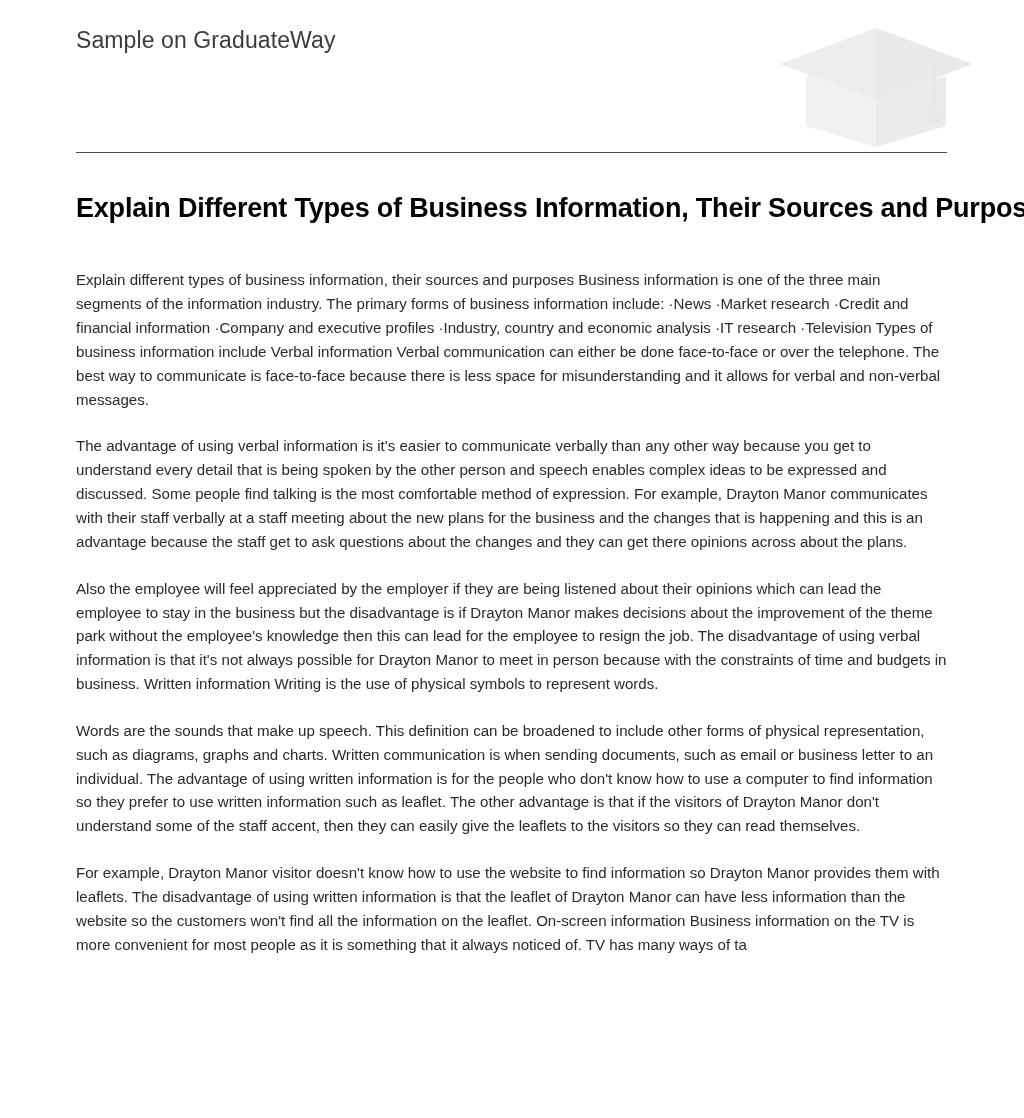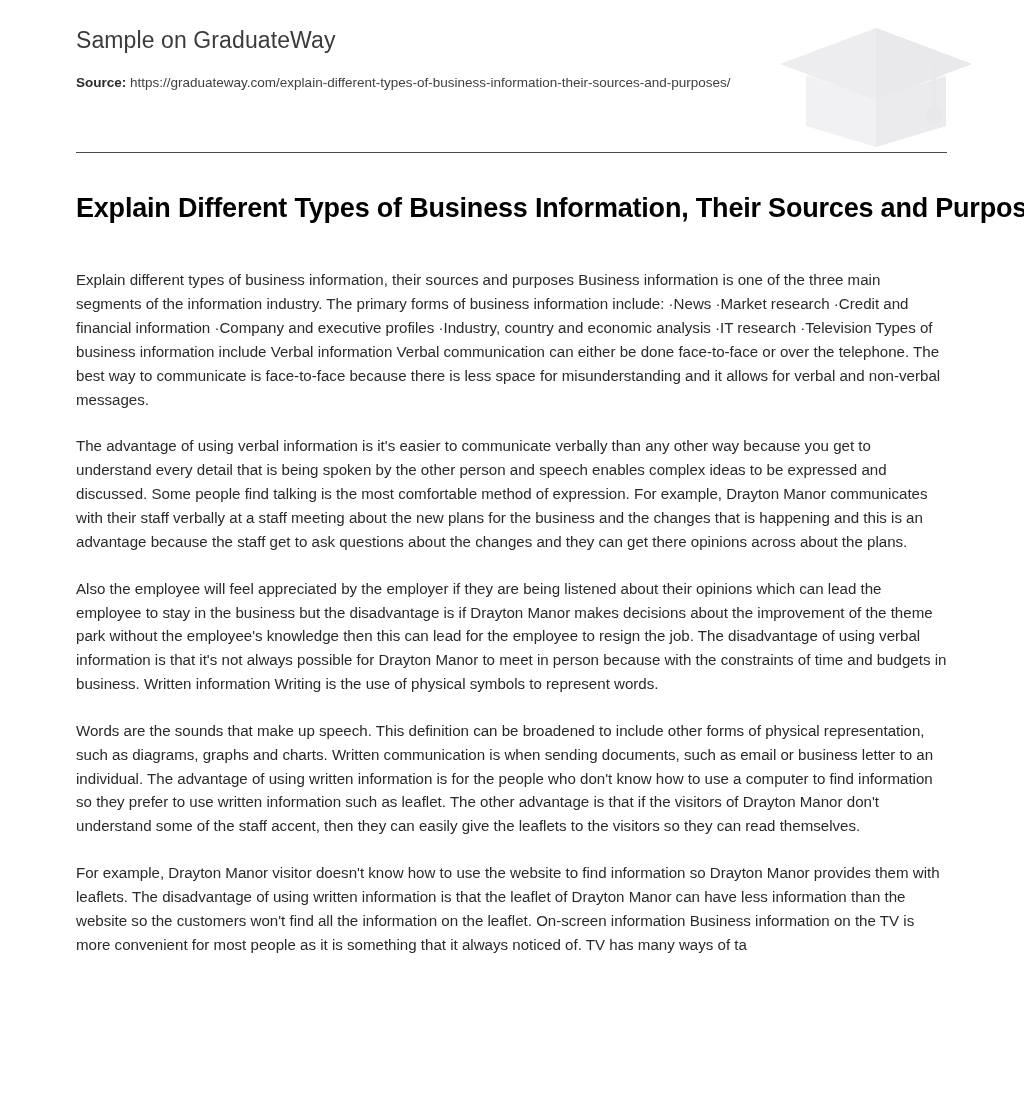--- a/index.html
+++ b/index.html
@@ -107,23 +107,20 @@
 </style>
 </head>
 <body>
 
 <div class="page">
 
   <div class="header">
 
     <div class="brand-title">Sample on GraduateWay</div>
 
-    <div class="source-line">
-      <span class="source-label">Source:</span><span>&nbsp;</span><span class="source-url">https://graduateway.com/explain-different-types-of-business-information-their-sources-and-purposes/</span>
-    </div>
 
     <div class="logo-wrap">
       <svg viewBox="0 0 200 140" xmlns="http://www.w3.org/2000/svg" aria-hidden="true">
 
         <polygon points="30,62 30,112 100,133 100,83" fill="#f1f1f3"></polygon>
         <polygon points="100,83 100,133 170,112 170,62" fill="#ebebee"></polygon>
         <polygon points="30,62 100,83 170,62 100,41" fill="#f4f4f6"></polygon>
 
         <polygon points="100,14 196,50 100,86 4,50" fill="#ededf0"></polygon>
         <polygon points="100,14 196,50 100,86" fill="#e9e9ec"></polygon>

